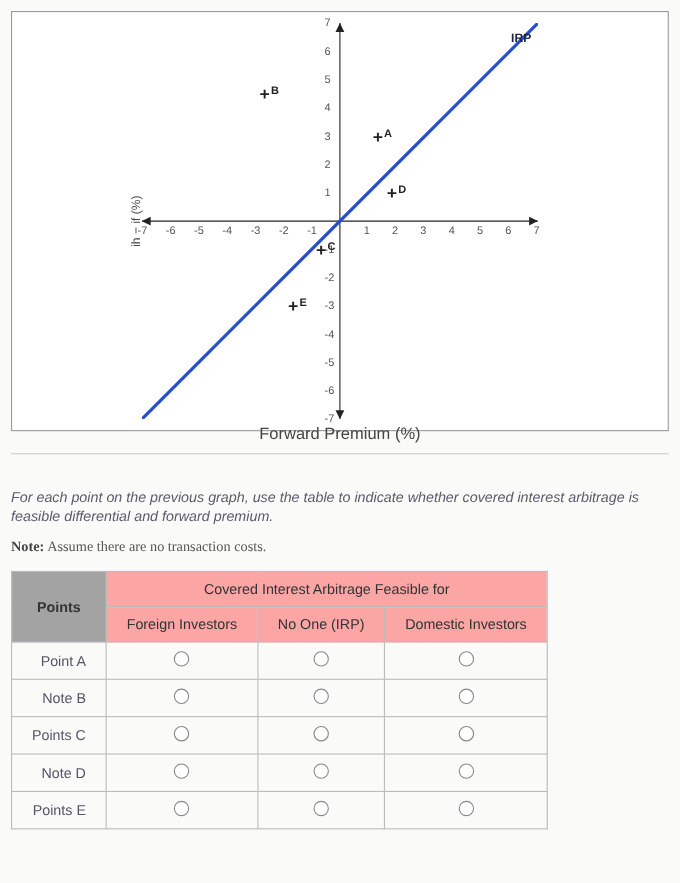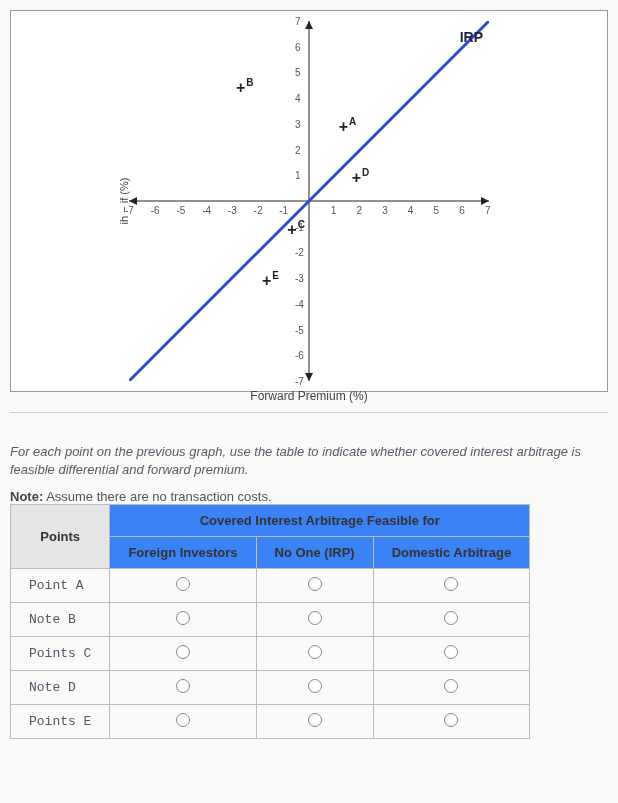--- a/index.html
+++ b/index.html
@@ -33,83 +33,84 @@
     transform: translateY(-50%) rotate(-90deg);
     font-size: 11px;
     color: #444;
     white-space: nowrap;
   }
   .axis-label-x {
     position: absolute;
     bottom: -22px;
     left: 50%;
     transform: translateX(-50%);
-    font-size: 12px;
+    font-size: 15px;
     color: #444;
   }
   .tick {
     position: absolute;
     font-size: 10px;
     color: #555;
   }
   .point {
     position: absolute;
     transform: translate(-50%, -50%);
     font-size: 11px;
     color: #222;
     font-weight: bold;
     white-space: nowrap;
   }
   .plus { font-size: 16px; line-height: 0; vertical-align: middle; }
   .sup { vertical-align: super; font-size: 10px; margin-left: 1px; }
   .irp-label {
     position: absolute;
-    font-size: 14px;
+    font-size: 11px;
     color: #224;
     font-weight: bold;
   }
   hr.sep {
     border: none;
     border-top: 1px solid #ccc;
     margin: 18px 0 30px 0;
   }
   .question {
     font-size: 13px;
     font-style: italic;
     color: #5a5a6a;
     line-height: 1.4;
     margin-bottom: 10px;
   }
   .note {
     font-size: 13px;
     color: #555;
+    margin-bottom: 14px;
+    font-family: Liberation Serif, serif;
   }
   .note b { font-weight: bold; color:#444; }
   table.ans {
     border-collapse: collapse;
     font-size: 13px;
     background: #fafaf8;
   }
   table.ans th, table.ans td {
     border: 1px solid #bbb;
     padding: 8px 18px;
     text-align: center;
   }
   table.ans th.super {
-    background: #3b82f6;
+    background: #fca5a5;
+    font-weight: normal;
+  }
+  table.ans th.points-h {
+    background: #a3a3a3;
     font-weight: bold;
   }
-  table.ans th.points-h {
-    background: #e5e5e5;
-    font-weight: bold;
-  }
   table.ans td.rowlabel {
-    text-align: left;
+    text-align: right;
     color: #556;
-    font-family: Liberation Mono, monospace;
   }
   .radio-dot {
     display: inline-block;
     width: 12px;
     height: 12px;
     border: 1px solid #888;
     border-radius: 50%;
     background: #fff;
   }
 </style>
@@ -182,21 +183,21 @@
 
 <table class="ans">
   <thead>
     <tr>
       <th class="points-h" rowspan="2">Points</th>
       <th class="super" colspan="3">Covered Interest Arbitrage Feasible for</th>
     </tr>
     <tr>
       <th class="super">Foreign Investors</th>
       <th class="super">No One (IRP)</th>
-      <th class="super">Domestic Arbitrage</th>
+      <th class="super">Domestic Investors</th>
     </tr>
   </thead>
   <tbody id="ans-body">
       <tr>
         <td class="rowlabel">Point A</td>
         <td><span class="radio-dot"></span></td>
         <td><span class="radio-dot"></span></td>
         <td><span class="radio-dot"></span></td>
       </tr>
       <tr>

